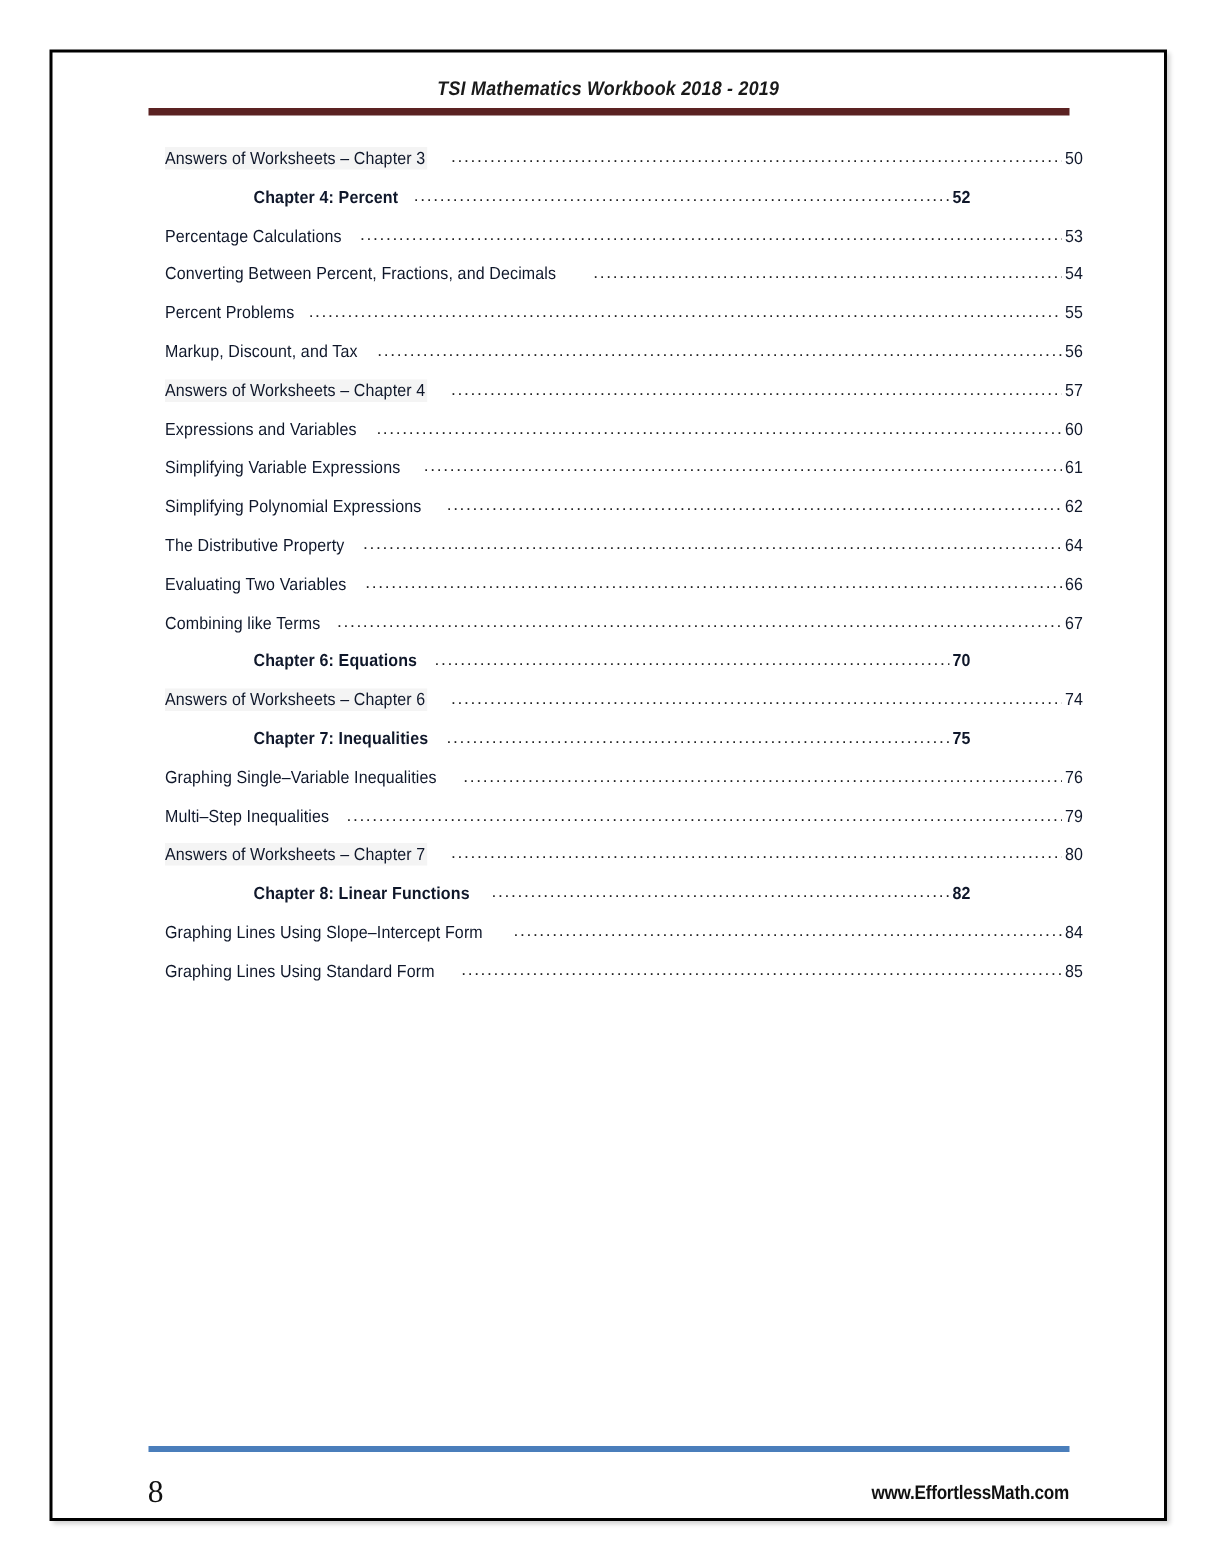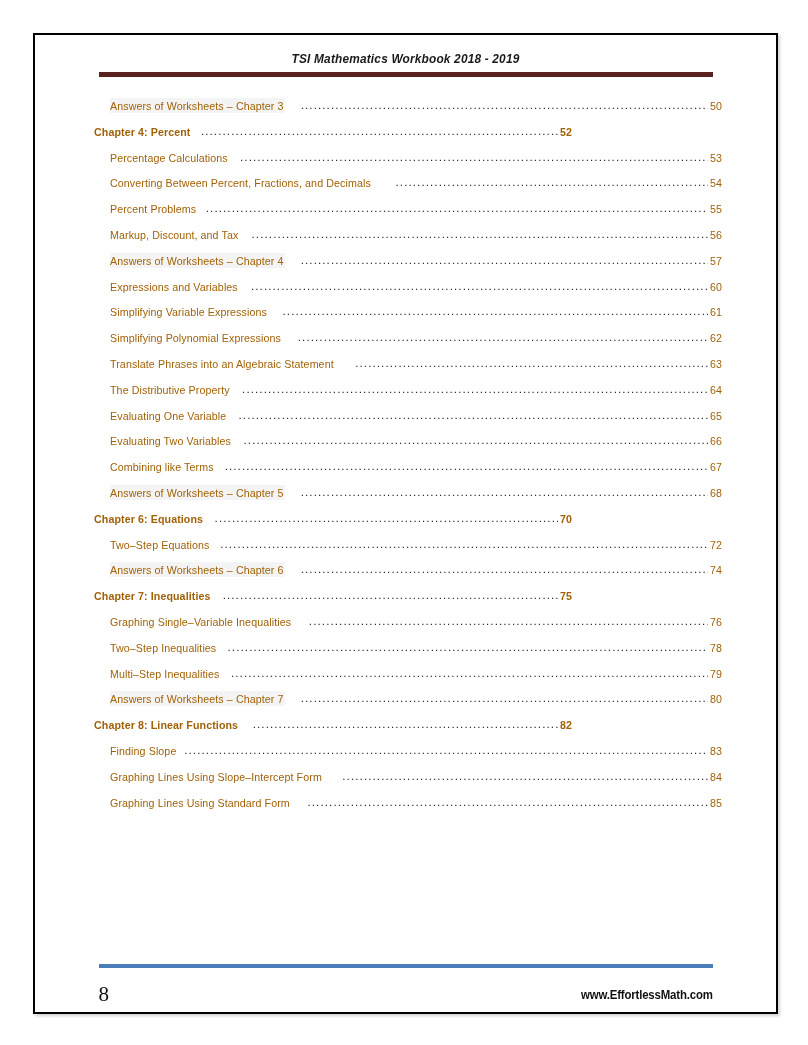--- a/index.html
+++ b/index.html
@@ -44,21 +44,22 @@
     position:absolute;
     left:59px;top:63px;
     width:628px;
   }
   .toc-row{
     position:relative;
     display:flex;
     align-items:baseline;
     height:25.8px;
     white-space:nowrap;
-    color:#a16207;
+    color:#0f172a;
+    justify-content:center;
   }
   .toc-row .label{
     font-size:11.6px;
     letter-spacing:.1px;
     transform:scaleX(.92);
     transform-origin:left center;
     flex:0 0 auto;
     padding:1px 1px 1px 0;
   }
   .toc-row .leader{
@@ -203,128 +204,86 @@
         </div>
         <div class="toc-row level-2">
           <div class="rowinner">
             <span class="label">Simplifying Polynomial Expressions</span>
             <span class="leader"></span>
             <span class="pageno">62</span>
           </div>
         </div>
         <div class="toc-row level-2">
           <div class="rowinner">
-            <span class="label">Translate Phrases into an Algebraic Statement</span>
-            <span class="leader"></span>
-            <span class="pageno">63</span>
-          </div>
-        </div>
-        <div class="toc-row level-2">
-          <div class="rowinner">
             <span class="label">The Distributive Property</span>
             <span class="leader"></span>
             <span class="pageno">64</span>
           </div>
         </div>
         <div class="toc-row level-2">
           <div class="rowinner">
-            <span class="label">Evaluating One Variable</span>
-            <span class="leader"></span>
-            <span class="pageno">65</span>
-          </div>
-        </div>
-        <div class="toc-row level-2">
-          <div class="rowinner">
             <span class="label">Evaluating Two Variables</span>
             <span class="leader"></span>
             <span class="pageno">66</span>
           </div>
         </div>
         <div class="toc-row level-2">
           <div class="rowinner">
             <span class="label">Combining like Terms</span>
             <span class="leader"></span>
             <span class="pageno">67</span>
           </div>
         </div>
+        <div class="toc-row level-1">
+          <div class="rowinner">
+            <span class="label">Chapter 6: Equations</span>
+            <span class="leader"></span>
+            <span class="pageno">70</span>
+          </div>
+        </div>
         <div class="toc-row level-2 hl">
           <div class="rowinner">
-            <span class="label">Answers of Worksheets – Chapter 5</span>
-            <span class="leader"></span>
-            <span class="pageno">68</span>
+            <span class="label">Answers of Worksheets – Chapter 6</span>
+            <span class="leader"></span>
+            <span class="pageno">74</span>
           </div>
         </div>
         <div class="toc-row level-1">
           <div class="rowinner">
-            <span class="label">Chapter 6: Equations</span>
-            <span class="leader"></span>
-            <span class="pageno">70</span>
-          </div>
-        </div>
-        <div class="toc-row level-2">
-          <div class="rowinner">
-            <span class="label">Two–Step Equations</span>
-            <span class="leader"></span>
-            <span class="pageno">72</span>
+            <span class="label">Chapter 7: Inequalities</span>
+            <span class="leader"></span>
+            <span class="pageno">75</span>
+          </div>
+        </div>
+        <div class="toc-row level-2">
+          <div class="rowinner">
+            <span class="label">Graphing Single–Variable Inequalities</span>
+            <span class="leader"></span>
+            <span class="pageno">76</span>
+          </div>
+        </div>
+        <div class="toc-row level-2">
+          <div class="rowinner">
+            <span class="label">Multi–Step Inequalities</span>
+            <span class="leader"></span>
+            <span class="pageno">79</span>
           </div>
         </div>
         <div class="toc-row level-2 hl">
           <div class="rowinner">
-            <span class="label">Answers of Worksheets – Chapter 6</span>
-            <span class="leader"></span>
-            <span class="pageno">74</span>
+            <span class="label">Answers of Worksheets – Chapter 7</span>
+            <span class="leader"></span>
+            <span class="pageno">80</span>
           </div>
         </div>
         <div class="toc-row level-1">
           <div class="rowinner">
-            <span class="label">Chapter 7: Inequalities</span>
-            <span class="leader"></span>
-            <span class="pageno">75</span>
-          </div>
-        </div>
-        <div class="toc-row level-2">
-          <div class="rowinner">
-            <span class="label">Graphing Single–Variable Inequalities</span>
-            <span class="leader"></span>
-            <span class="pageno">76</span>
-          </div>
-        </div>
-        <div class="toc-row level-2">
-          <div class="rowinner">
-            <span class="label">Two–Step Inequalities</span>
-            <span class="leader"></span>
-            <span class="pageno">78</span>
-          </div>
-        </div>
-        <div class="toc-row level-2">
-          <div class="rowinner">
-            <span class="label">Multi–Step Inequalities</span>
-            <span class="leader"></span>
-            <span class="pageno">79</span>
-          </div>
-        </div>
-        <div class="toc-row level-2 hl">
-          <div class="rowinner">
-            <span class="label">Answers of Worksheets – Chapter 7</span>
-            <span class="leader"></span>
-            <span class="pageno">80</span>
-          </div>
-        </div>
-        <div class="toc-row level-1">
-          <div class="rowinner">
             <span class="label">Chapter 8: Linear Functions</span>
             <span class="leader"></span>
             <span class="pageno">82</span>
-          </div>
-        </div>
-        <div class="toc-row level-2">
-          <div class="rowinner">
-            <span class="label">Finding Slope</span>
-            <span class="leader"></span>
-            <span class="pageno">83</span>
           </div>
         </div>
         <div class="toc-row level-2">
           <div class="rowinner">
             <span class="label">Graphing Lines Using Slope–Intercept Form</span>
             <span class="leader"></span>
             <span class="pageno">84</span>
           </div>
         </div>
         <div class="toc-row level-2">

